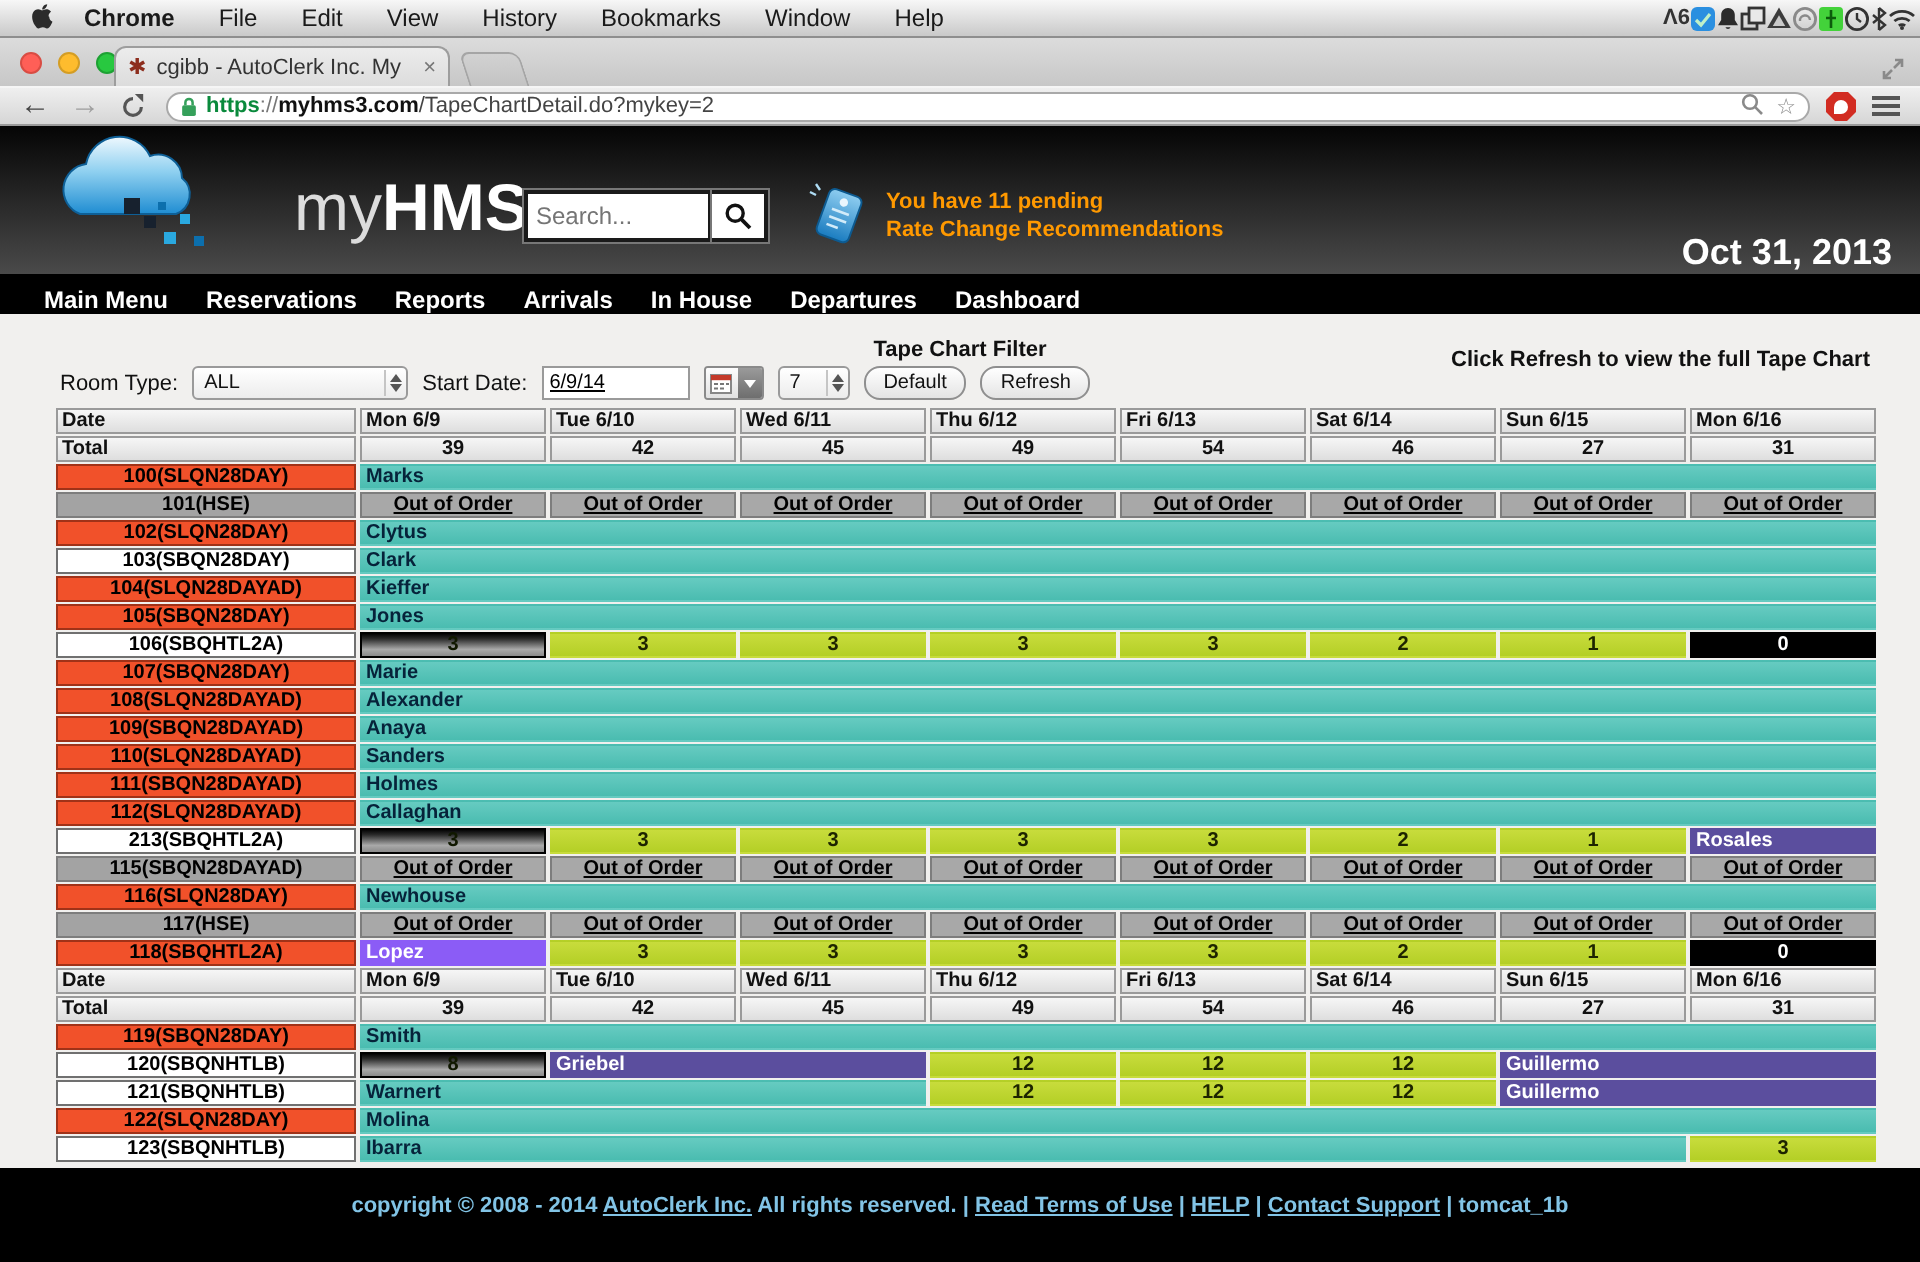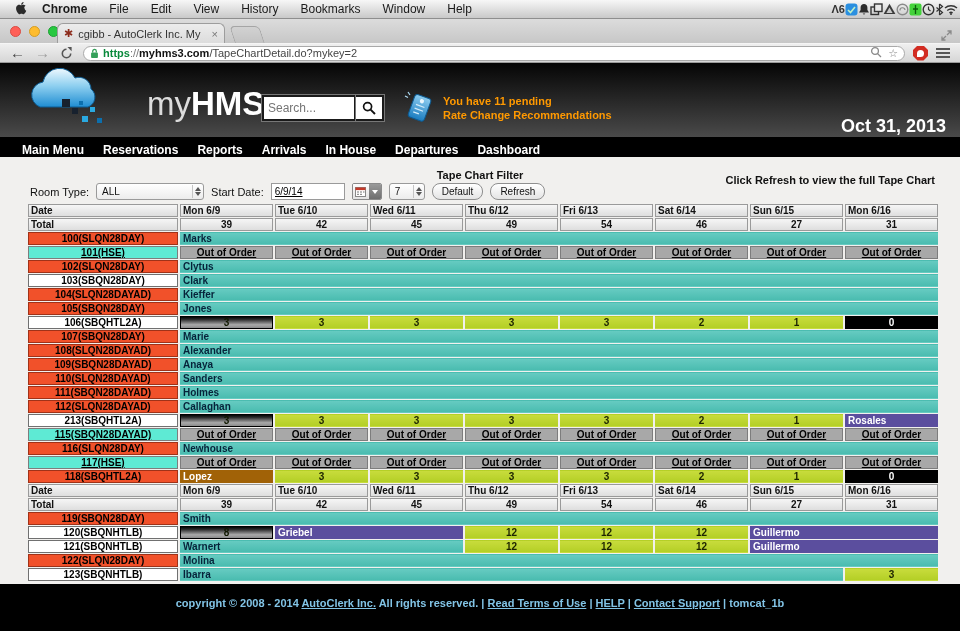--- a/index.html
+++ b/index.html
@@ -107,31 +107,31 @@
   
   .table-wrap { position:absolute; top:46px; left:26px; width:916px; height:381px; overflow:hidden; }
   table.tape { border-collapse:separate; border-spacing:2px 1px; table-layout:fixed; }
   table.tape td { height:12px; line-height:11px; font-size:10px; font-weight:bold;
     overflow:hidden; white-space:nowrap; padding:0 2px; }
   td.h-date { background:linear-gradient(#f6f6f6,#dedede); border:1px solid #9a9a9a; color:#111; text-align:left; }
   td.h-total { background:linear-gradient(#f6f6f6,#dedede); border:1px solid #9a9a9a; color:#111; }
   td.h-total.num { text-align:center; }
   td.room { text-align:center; color:#000; border:1px solid #707070; }
   td.room.orange { background:#f1512a; border-color:#a03218; }
-  td.room.gray { background:#5eead4; border-color:#7d7d7d;text-decoration:underline; }
+  td.room.gray { background:#a3a3a3; border-color:#7d7d7d; }
   td.room.white { background:#ffffff; }
   td.bk { border:1px solid transparent; }
   td.bk.teal { background:linear-gradient(#66cbc1,#4abcb0); color:#06233a; text-align:left; }
   td.bk.ooo { background:#a8a8a8; border:1px solid #7d7d7d; color:#000; text-align:center; text-decoration:underline; }
   td.bk.green { background:linear-gradient(#c8dc3c,#b4cf26); color:#1d2400; text-align:center; }
   td.bk.dark { background:linear-gradient(#050505 0%,#2b2b2b 22%,#a9a9a9 70%,#8b8b8b 100%);
     color:#101800; text-align:center; border:1px solid #000; }
   td.bk.black { background:#000; color:#fff; text-align:center; }
   td.bk.purple { background:#5b4e9e; color:#fff; text-align:left; }
-  td.bk.magenta { background:#a16207; color:#fff; text-align:left; }
+  td.bk.magenta { background:#8b5cf6; color:#fff; text-align:left; }
 
   
   .footer { position:absolute; bottom:0; left:0; right:0; height:47px; background:#000;
     text-align:center; padding-top:13px; font-size:11px; font-weight:bold; color:#82c4e6; }
   .footer .flink { text-decoration:underline; }
 </style>
 </head>
 <body>
 
 <div class="stage">

